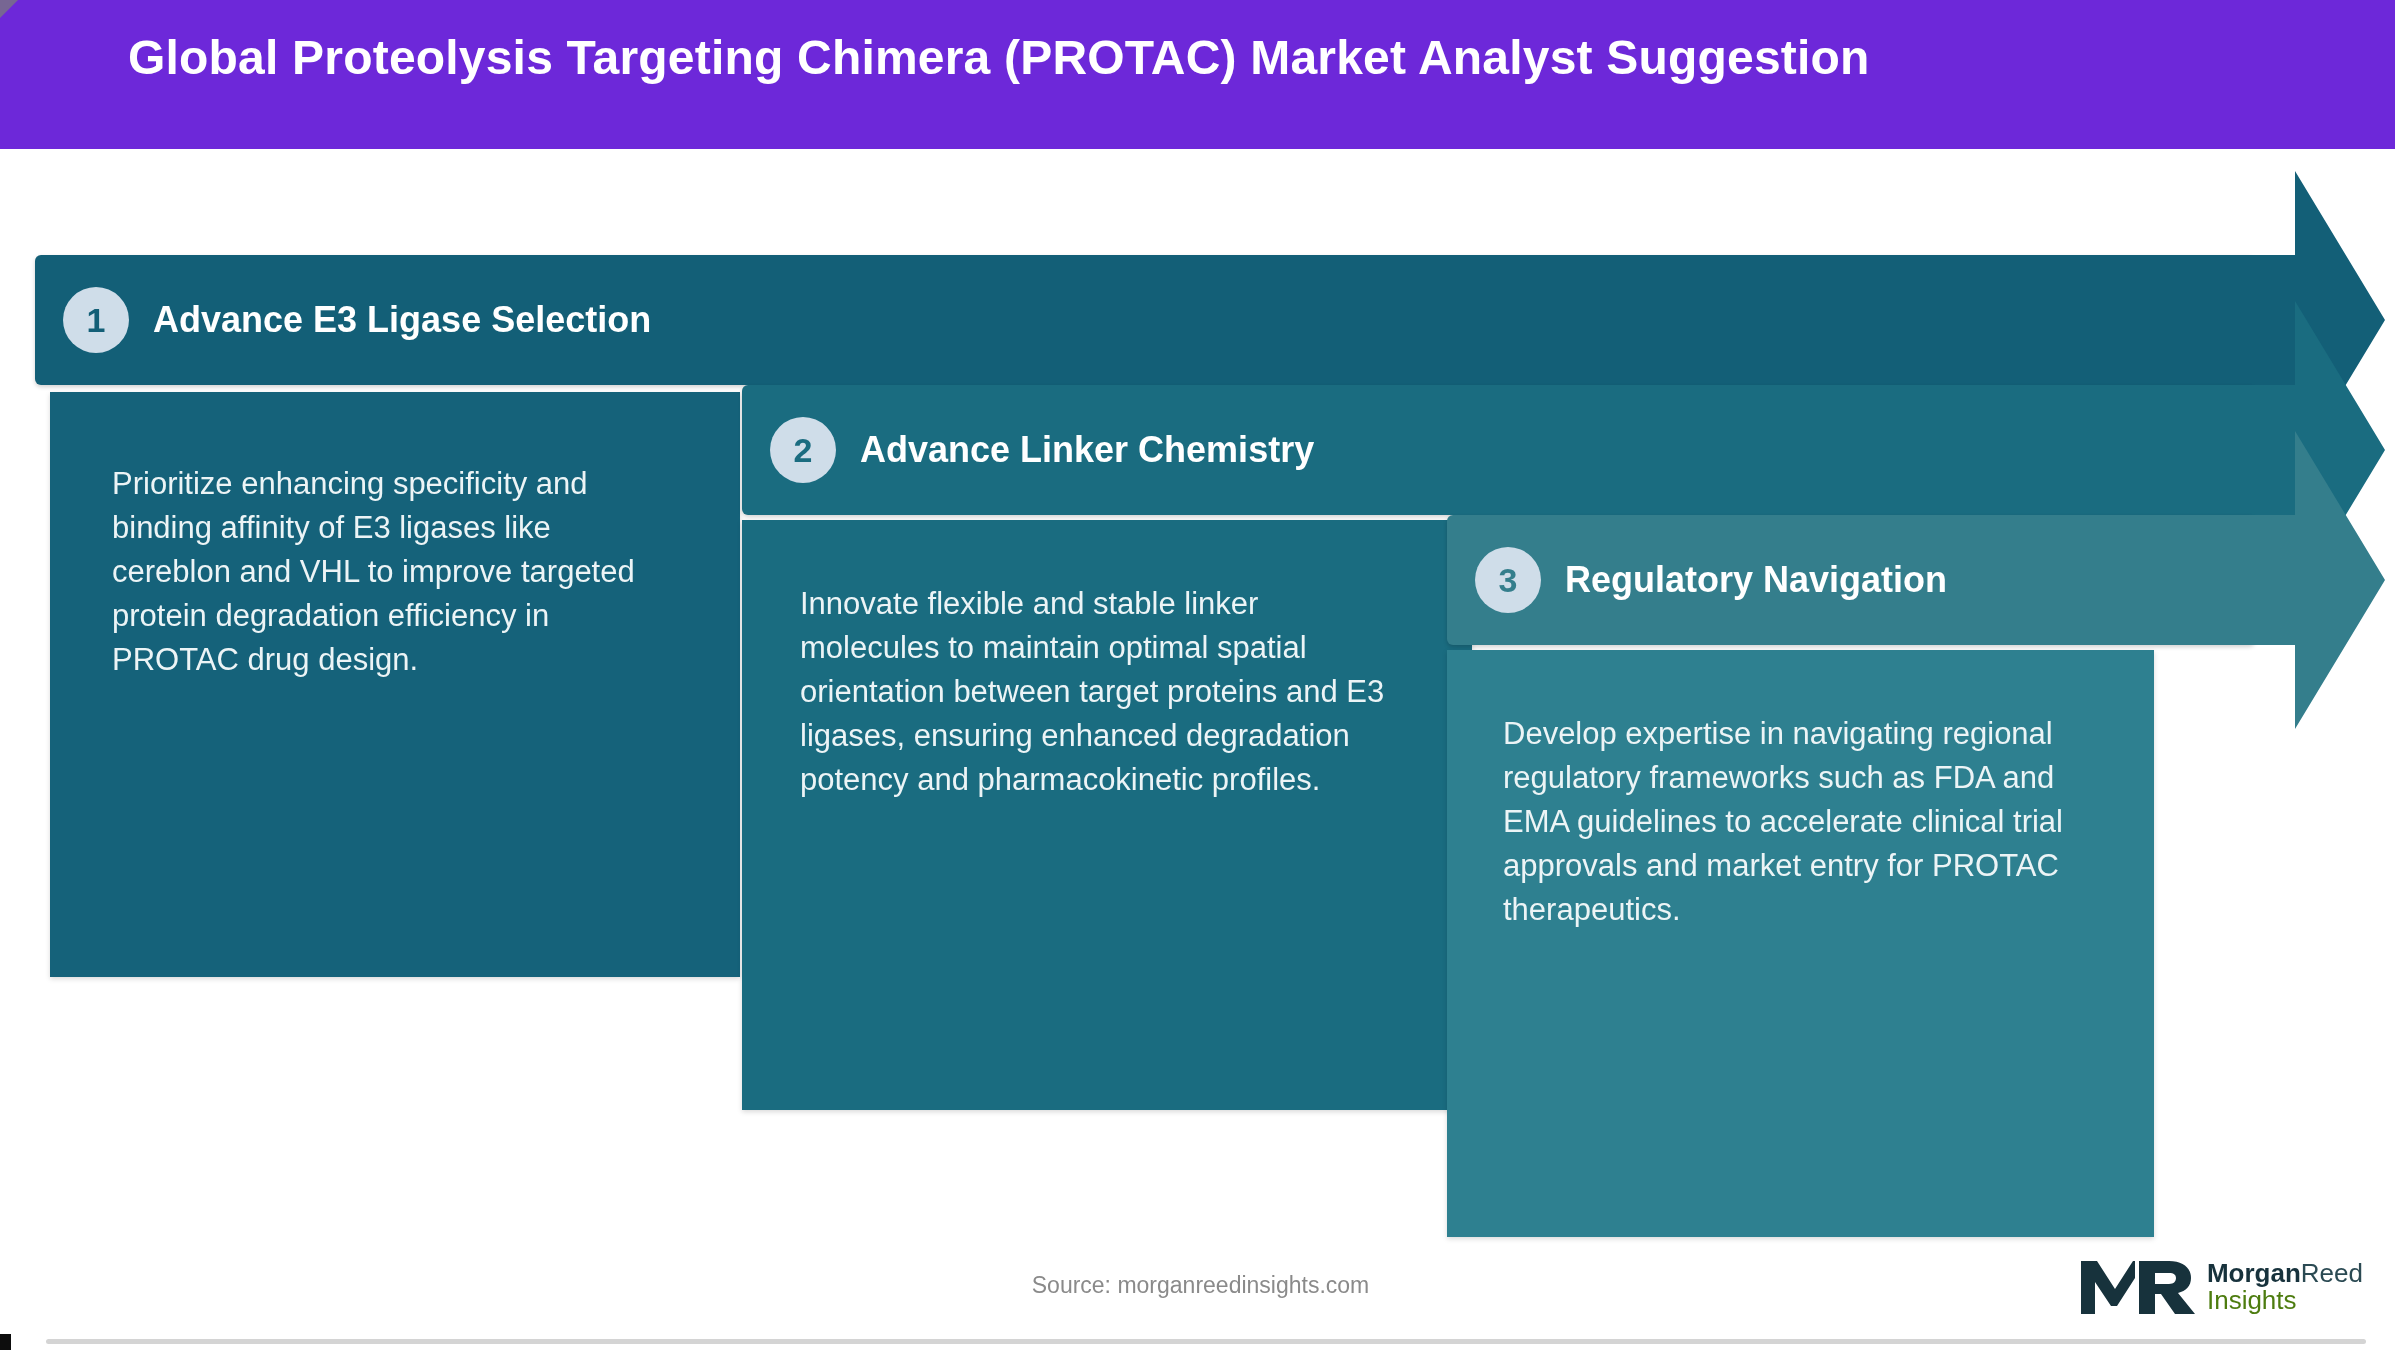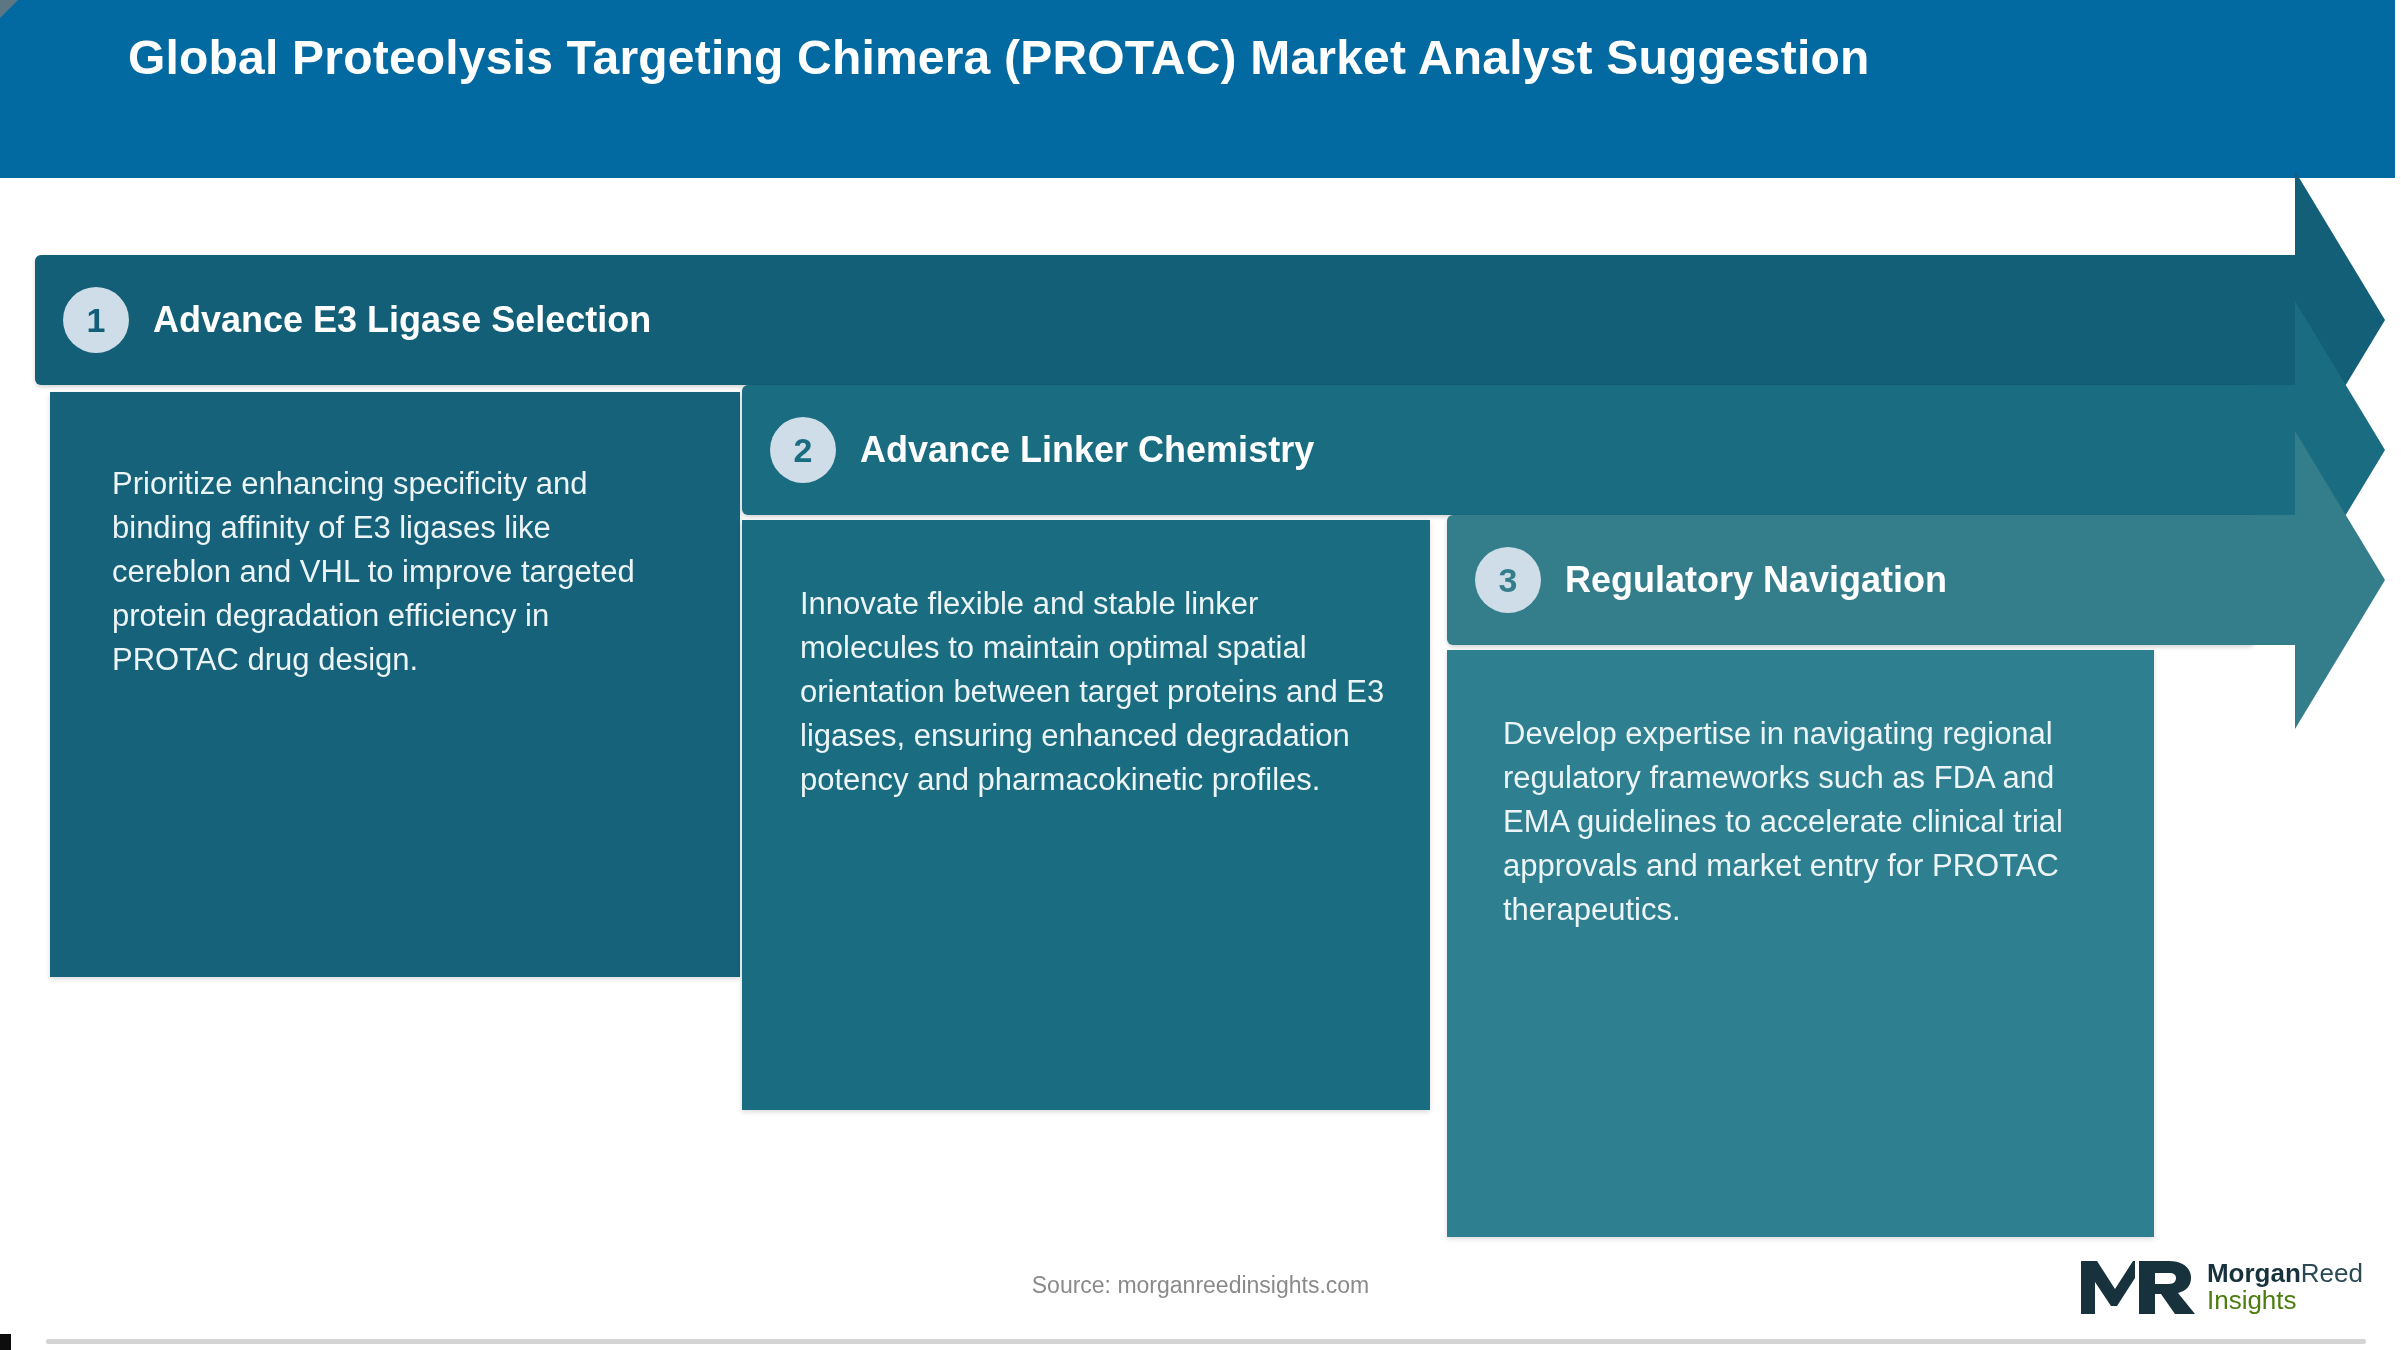--- a/index.html
+++ b/index.html
@@ -17,22 +17,22 @@
     background: #ffffff;
     overflow: hidden;
   }
 
   
   #header-band {
     position: absolute;
     left: 0;
     top: 0;
     width: 2395px;
-    height: 178px;
-    background: #0369a1;
+    height: 149px;
+    background: #6d28d9;
   }
   #header-title {
     position: absolute;
     left: 128px;
     top: 30px;
     width: 1900px;
     color: #ffffff;
     font-size: 48px;
     font-weight: bold;
     line-height: 1.18;
@@ -180,21 +180,21 @@
   <div class="arrow-row" style="left:742px; top:385px; width:1513px;">
     <div class="arrow-bar" style="width:1513px; background:#1a6c80;"></div>
     <div class="arrow-head" style="left:1483px;">
       <svg viewBox="0 0 160 298" preserveAspectRatio="none" aria-hidden="true">
         <polygon points="0,84 70,84 70,0 160,149 70,298 70,214 0,214" fill="#1a6c80"></polygon>
       </svg>
     </div>
     <div class="num-badge" style="background:#cfdde9; color:#1a6c80;">2</div>
     <div class="arrow-title">Advance Linker Chemistry</div>
   </div>
-  <div class="body-card" style="left:742px; top:520px; width:688px; height:590px; background:#1a6c80;">
+  <div class="body-card" style="left:742px; top:520px; width:688px; height:590px; background:#1a6c80;padding-left:42px;">
     <div class="body-text" style="left:58px; top:62px; width:585px;">Innovate flexible and stable linker molecules to maintain optimal spatial orientation between target proteins and E3 ligases, ensuring enhanced degradation potency and pharmacokinetic profiles.</div>
   </div>
 
   <div class="arrow-row" style="left:1447px; top:515px; width:808px;">
     <div class="arrow-bar" style="width:808px; background:#347e8c;"></div>
     <div class="arrow-head" style="left:778px;">
       <svg viewBox="0 0 160 298" preserveAspectRatio="none" aria-hidden="true">
         <polygon points="0,84 70,84 70,0 160,149 70,298 70,214 0,214" fill="#347e8c"></polygon>
       </svg>
     </div>

